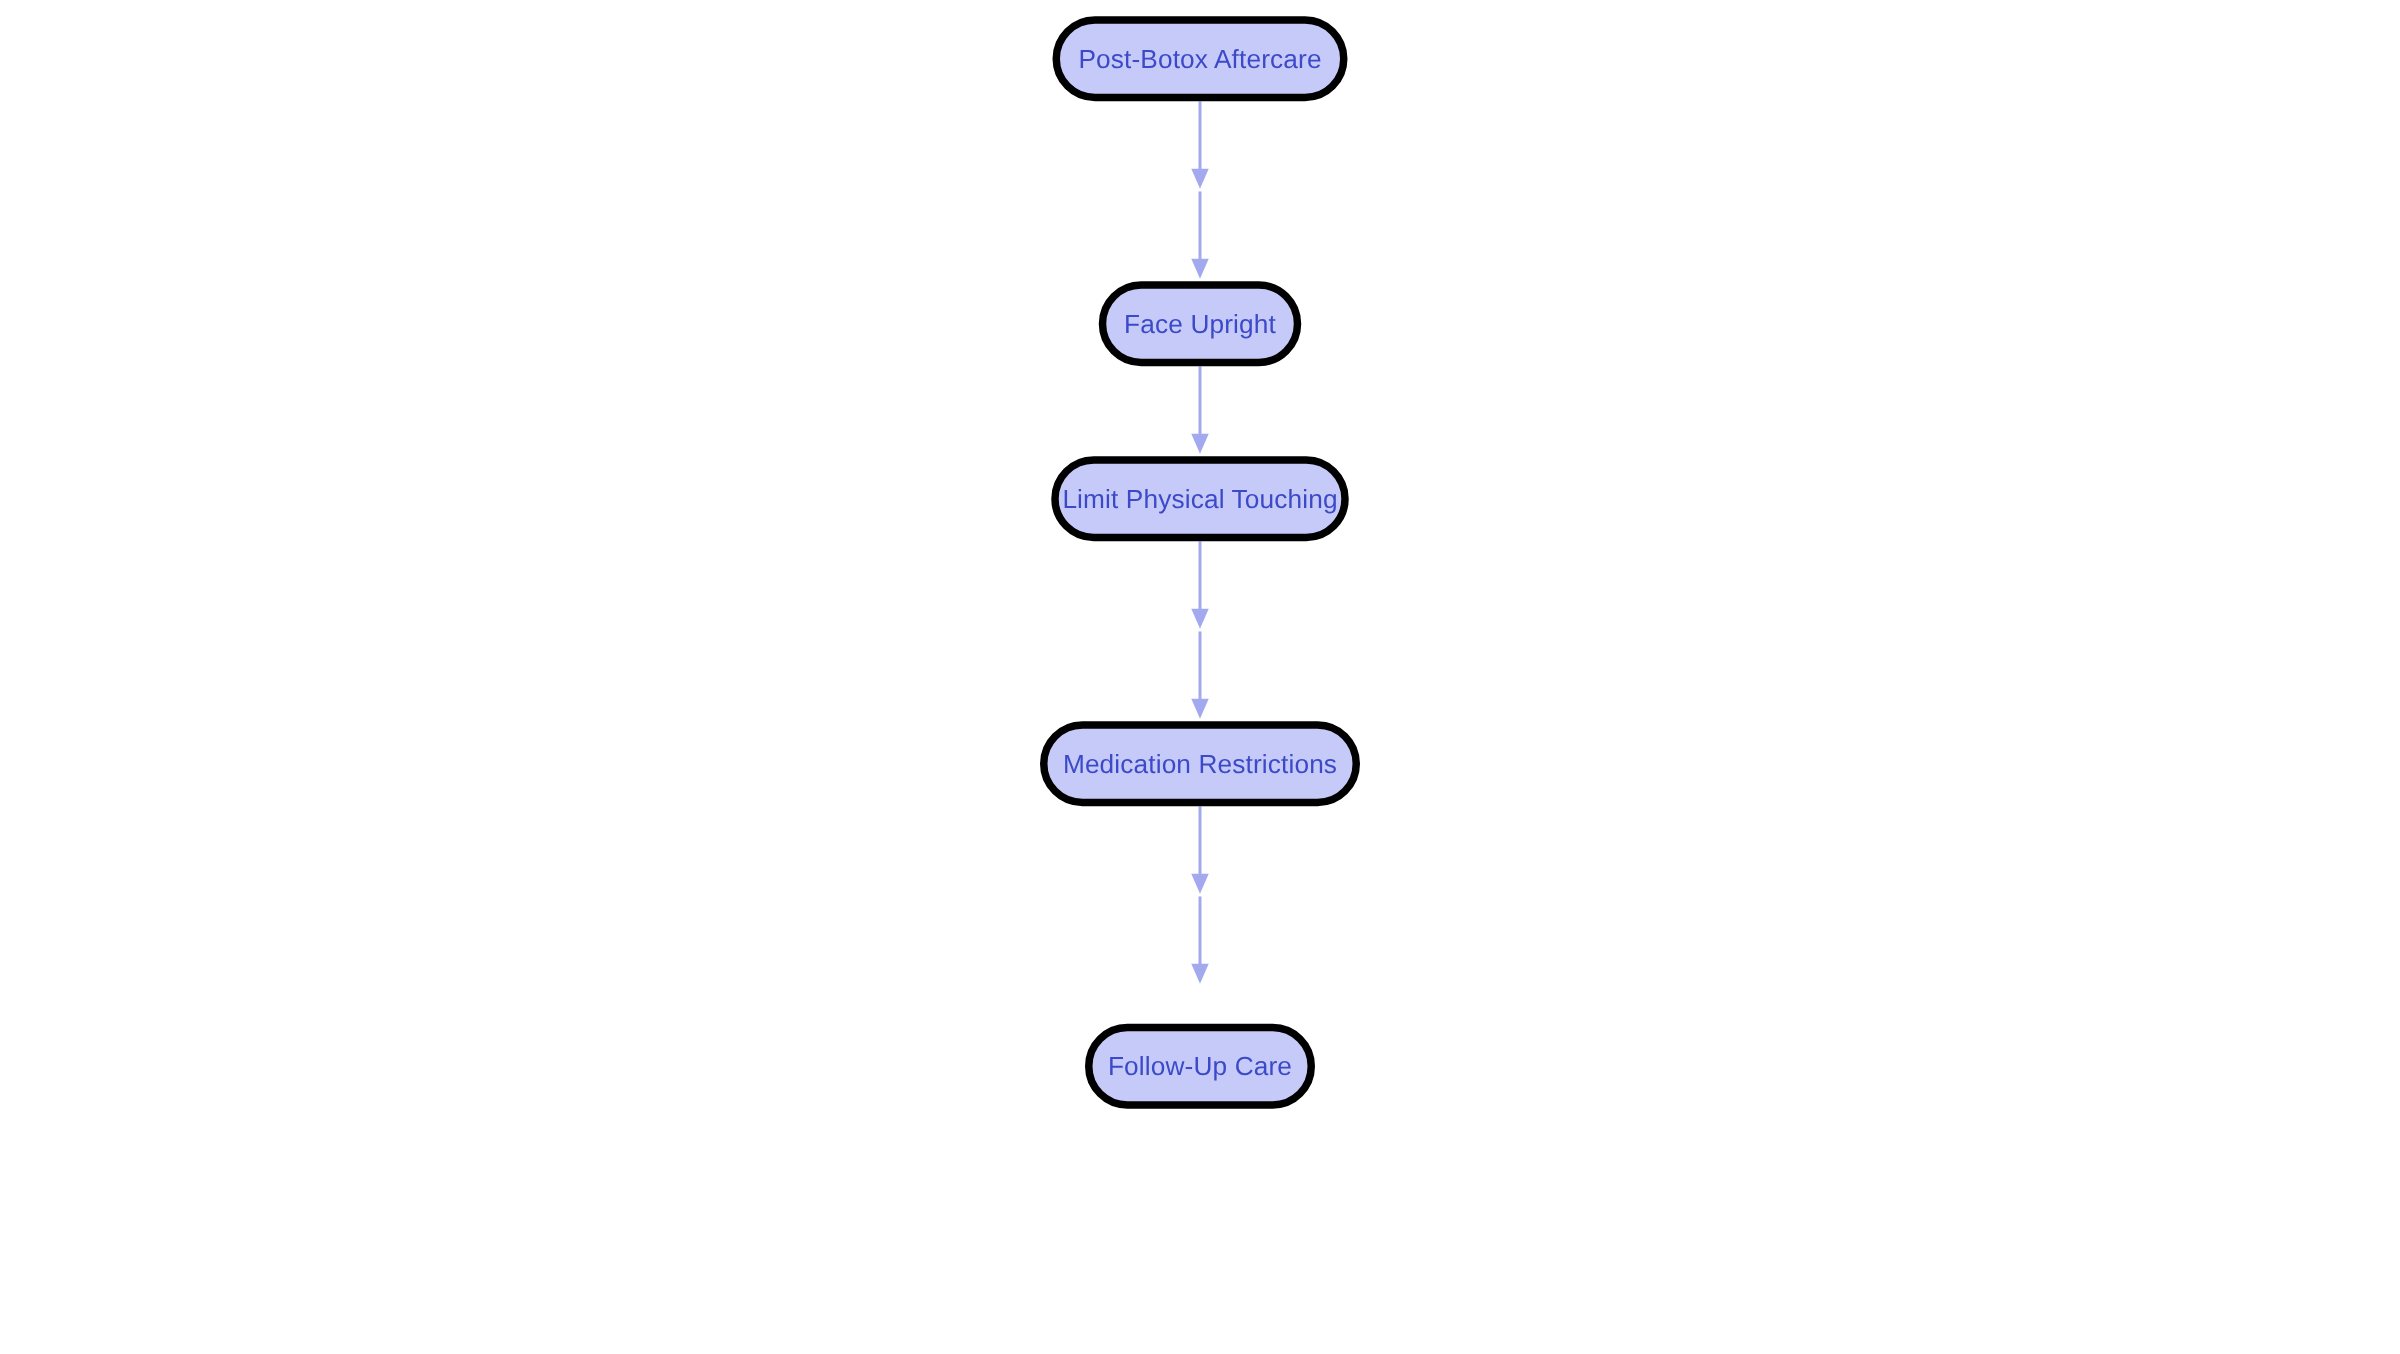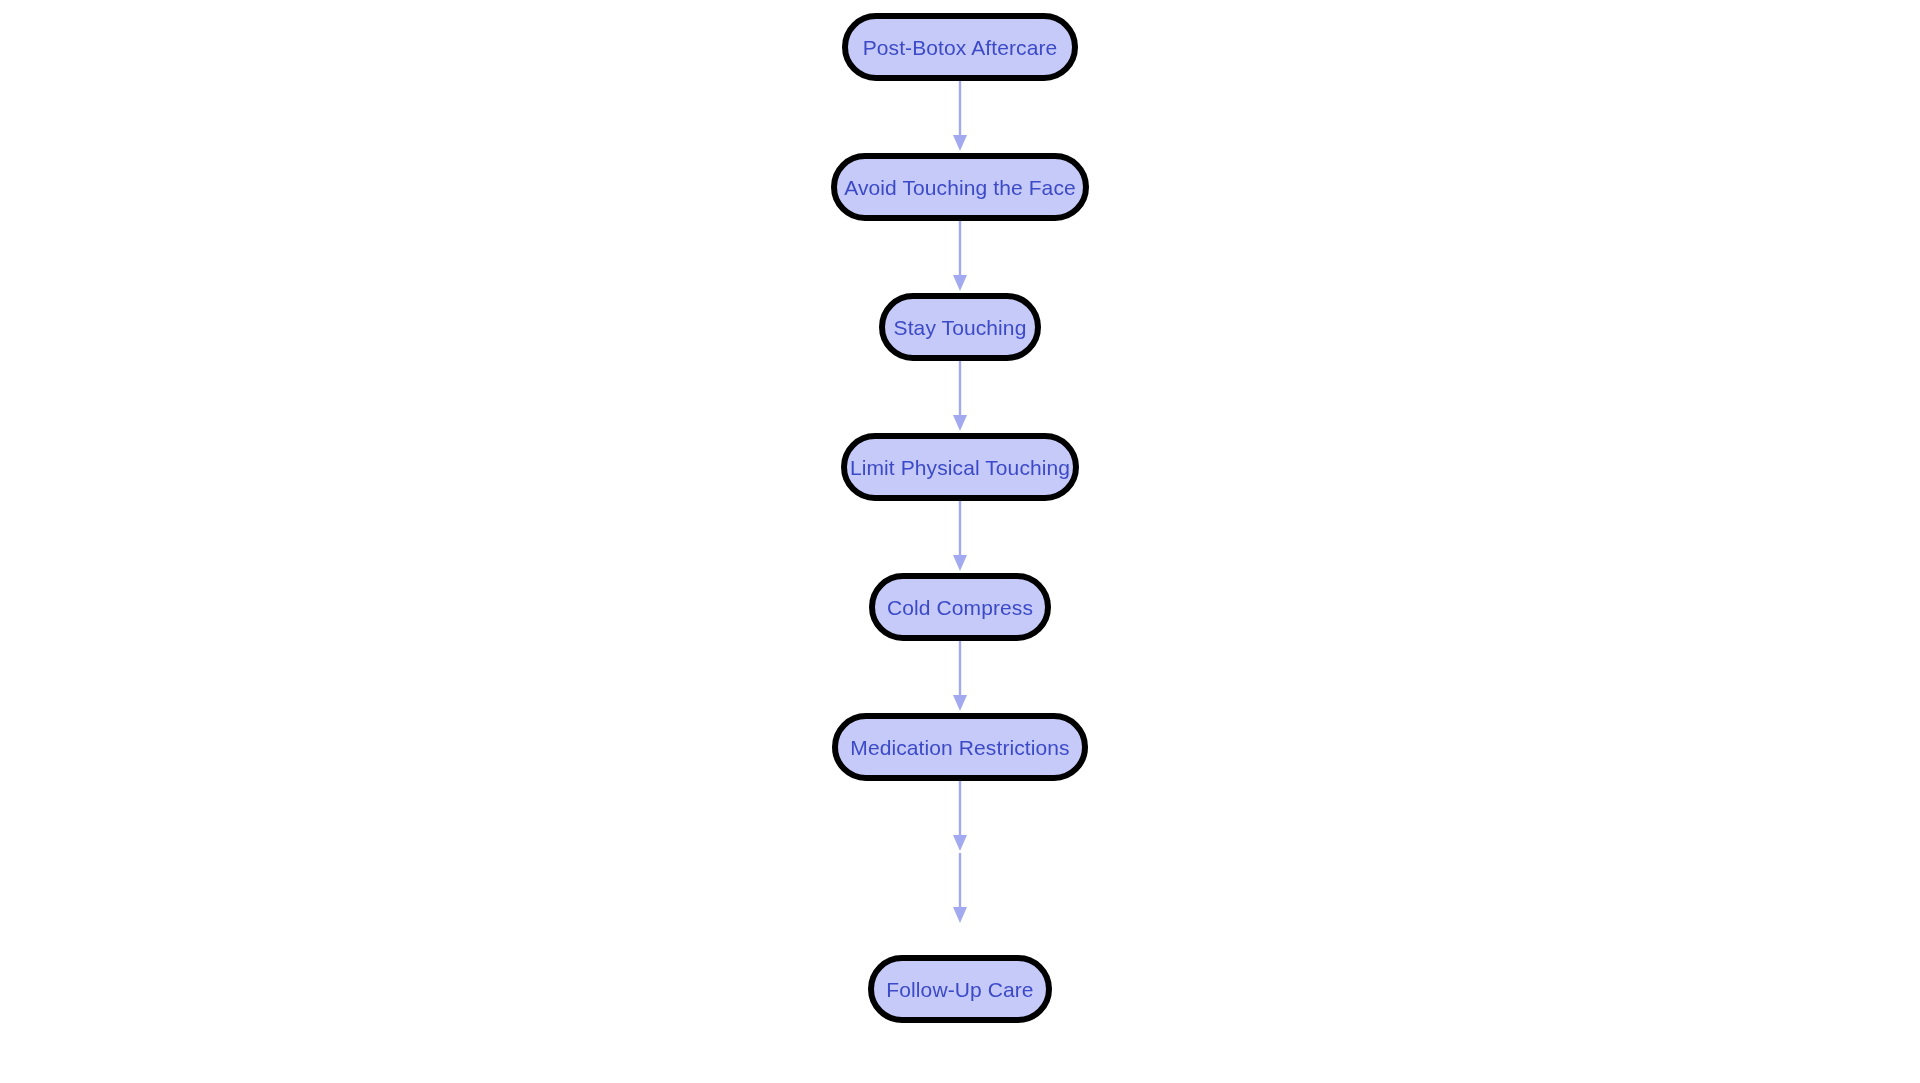--- a/index.html
+++ b/index.html
@@ -86,36 +86,31 @@
       </div>
     </div>
 
     <div class="connector">
       <svg width="22" height="72" viewBox="0 0 22 72" aria-hidden="true">
         <line x1="11" y1="0" x2="11" y2="58" stroke="#a3a9ef" stroke-width="2.4"></line>
         <polygon points="11,70 4,54 18,54" fill="#a3a9ef"></polygon>
       </svg>
     </div>
 
-    <div class="slot">
-      <div class="node" style="width:258px;">
-        <span class="node-label">Avoid Touching the Face</span>
-      </div>
-    </div>
 
     <div class="connector">
       <svg width="22" height="72" viewBox="0 0 22 72" aria-hidden="true">
         <line x1="11" y1="0" x2="11" y2="58" stroke="#a3a9ef" stroke-width="2.4"></line>
         <polygon points="11,70 4,54 18,54" fill="#a3a9ef"></polygon>
       </svg>
     </div>
 
     <div class="slot">
       <div class="node" style="width:162px;">
-        <span class="node-label">Stay Touching</span>
+        <span class="node-label">Face Upright</span>
       </div>
     </div>
 
     <div class="connector">
       <svg width="22" height="72" viewBox="0 0 22 72" aria-hidden="true">
         <line x1="11" y1="0" x2="11" y2="58" stroke="#a3a9ef" stroke-width="2.4"></line>
         <polygon points="11,70 4,54 18,54" fill="#a3a9ef"></polygon>
       </svg>
     </div>
 
@@ -125,25 +120,20 @@
       </div>
     </div>
 
     <div class="connector">
       <svg width="22" height="72" viewBox="0 0 22 72" aria-hidden="true">
         <line x1="11" y1="0" x2="11" y2="58" stroke="#a3a9ef" stroke-width="2.4"></line>
         <polygon points="11,70 4,54 18,54" fill="#a3a9ef"></polygon>
       </svg>
     </div>
 
-    <div class="slot">
-      <div class="node" style="width:182px;">
-        <span class="node-label">Cold Compress</span>
-      </div>
-    </div>
 
     <div class="connector">
       <svg width="22" height="72" viewBox="0 0 22 72" aria-hidden="true">
         <line x1="11" y1="0" x2="11" y2="58" stroke="#a3a9ef" stroke-width="2.4"></line>
         <polygon points="11,70 4,54 18,54" fill="#a3a9ef"></polygon>
       </svg>
     </div>
 
     <div class="slot">
       <div class="node" style="width:256px;">

